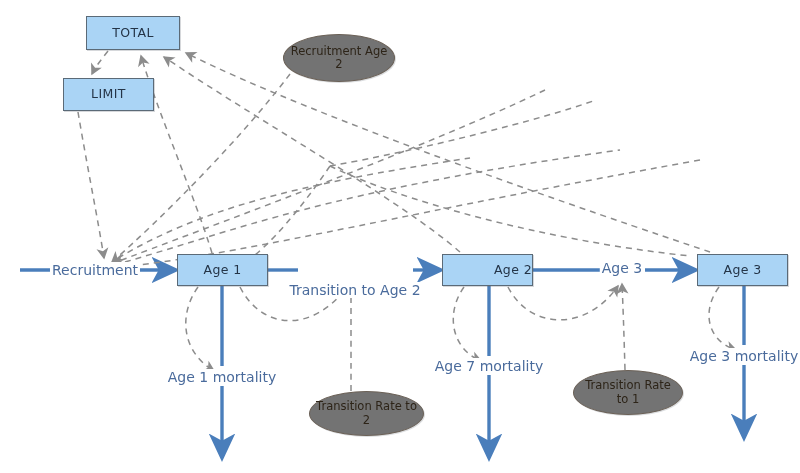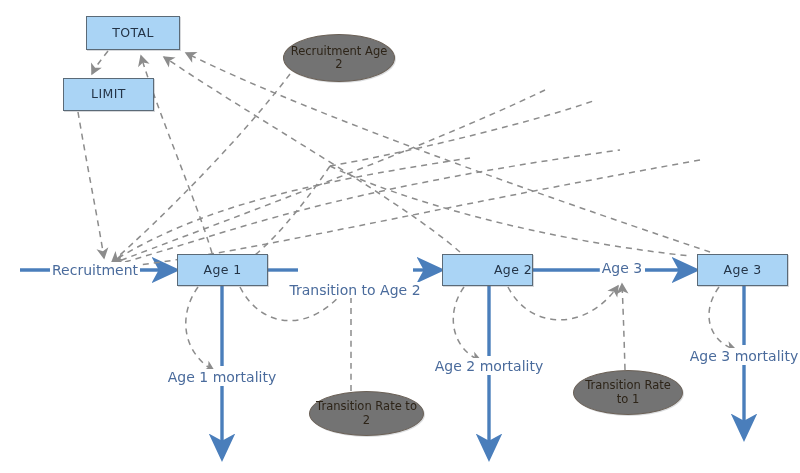--- a/index.html
+++ b/index.html
@@ -171,17 +171,17 @@
   </div>
 
   <div class="flowlabel" style="left:95px;top:270px;">Recruitment</div>
 
   <div class="flowlabel" style="left:355px;top:270px;margin-top:20px;">Transition to Age 2</div>
 
   <div class="flowlabel" style="left:622px;top:268px;">Age 3</div>
 
   <div class="flowlabel" style="left:222px;top:377px;">Age 1 mortality</div>
 
-  <div class="flowlabel" style="left:489px;top:366px;">Age 2 mortality</div>
+  <div class="flowlabel" style="left:489px;top:366px;">Age 7 mortality</div>
 
   <div class="flowlabel" style="left:744px;top:356px;">Age 3 mortality</div>
 
 </div>
 
 </body></html>

